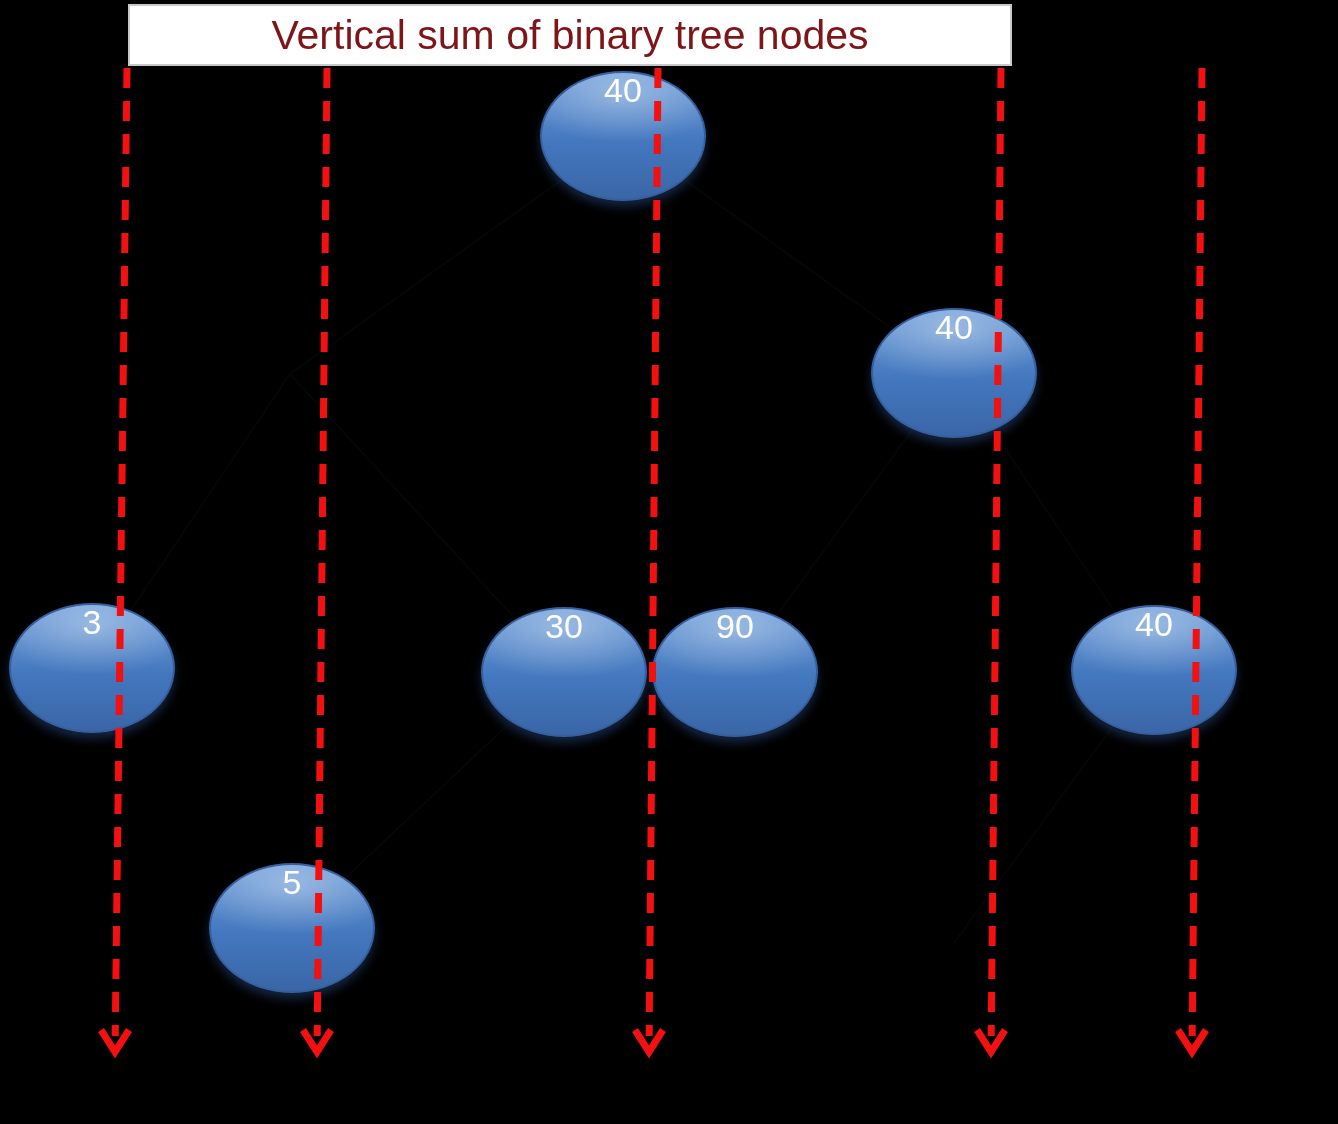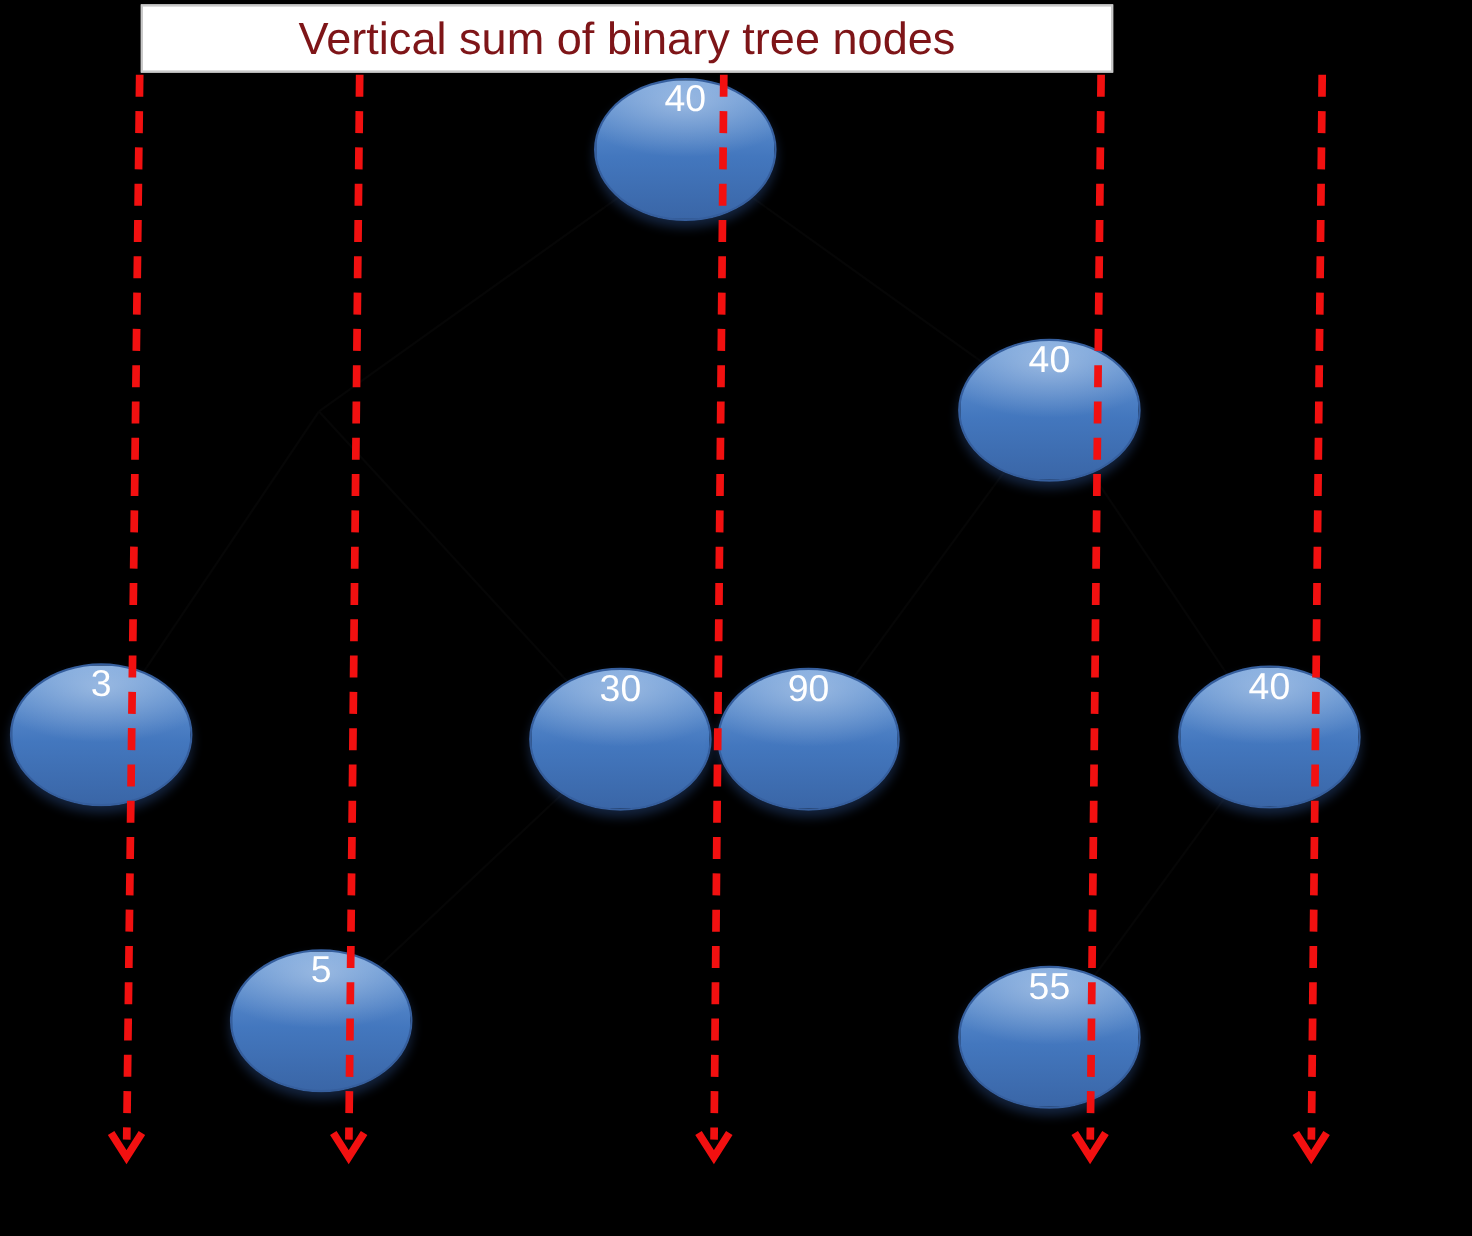--- a/index.html
+++ b/index.html
@@ -102,23 +102,20 @@
       </div>
       <div class="tree-node" style="left: 652px; top: 607px; width: 166px; height: 130px;">
         <span>90</span>
       </div>
       <div class="tree-node" style="left: 1071px; top: 605px; width: 166px; height: 130px;">
         <span>40</span>
       </div>
       <div class="tree-node" style="left: 209px; top: 863px; width: 166px; height: 130px;">
         <span>5</span>
       </div>
-      <div class="tree-node" style="left: 871px; top: 878px; width: 166px; height: 130px;">
-        <span>55</span>
-      </div>
     </div>
 
   <svg id="lines-svg" class="layer-svg" viewBox="0 0 1338 1124" xmlns="http://www.w3.org/2000/svg">
       <g>
         <line x1="127" y1="68" x2="115.1951219512195" y2="1036" stroke="#f21010" stroke-width="7" stroke-dasharray="20 13"></line>
         <path d="M 101 1030 L 115 1052 L 129 1030" fill="none" stroke="#f21010" stroke-width="7"></path>
       </g>
       <g>
         <line x1="327" y1="68" x2="317.1626016260163" y2="1036" stroke="#f21010" stroke-width="7" stroke-dasharray="20 13"></line>
         <path d="M 303 1030 L 317 1052 L 331 1030" fill="none" stroke="#f21010" stroke-width="7"></path>

